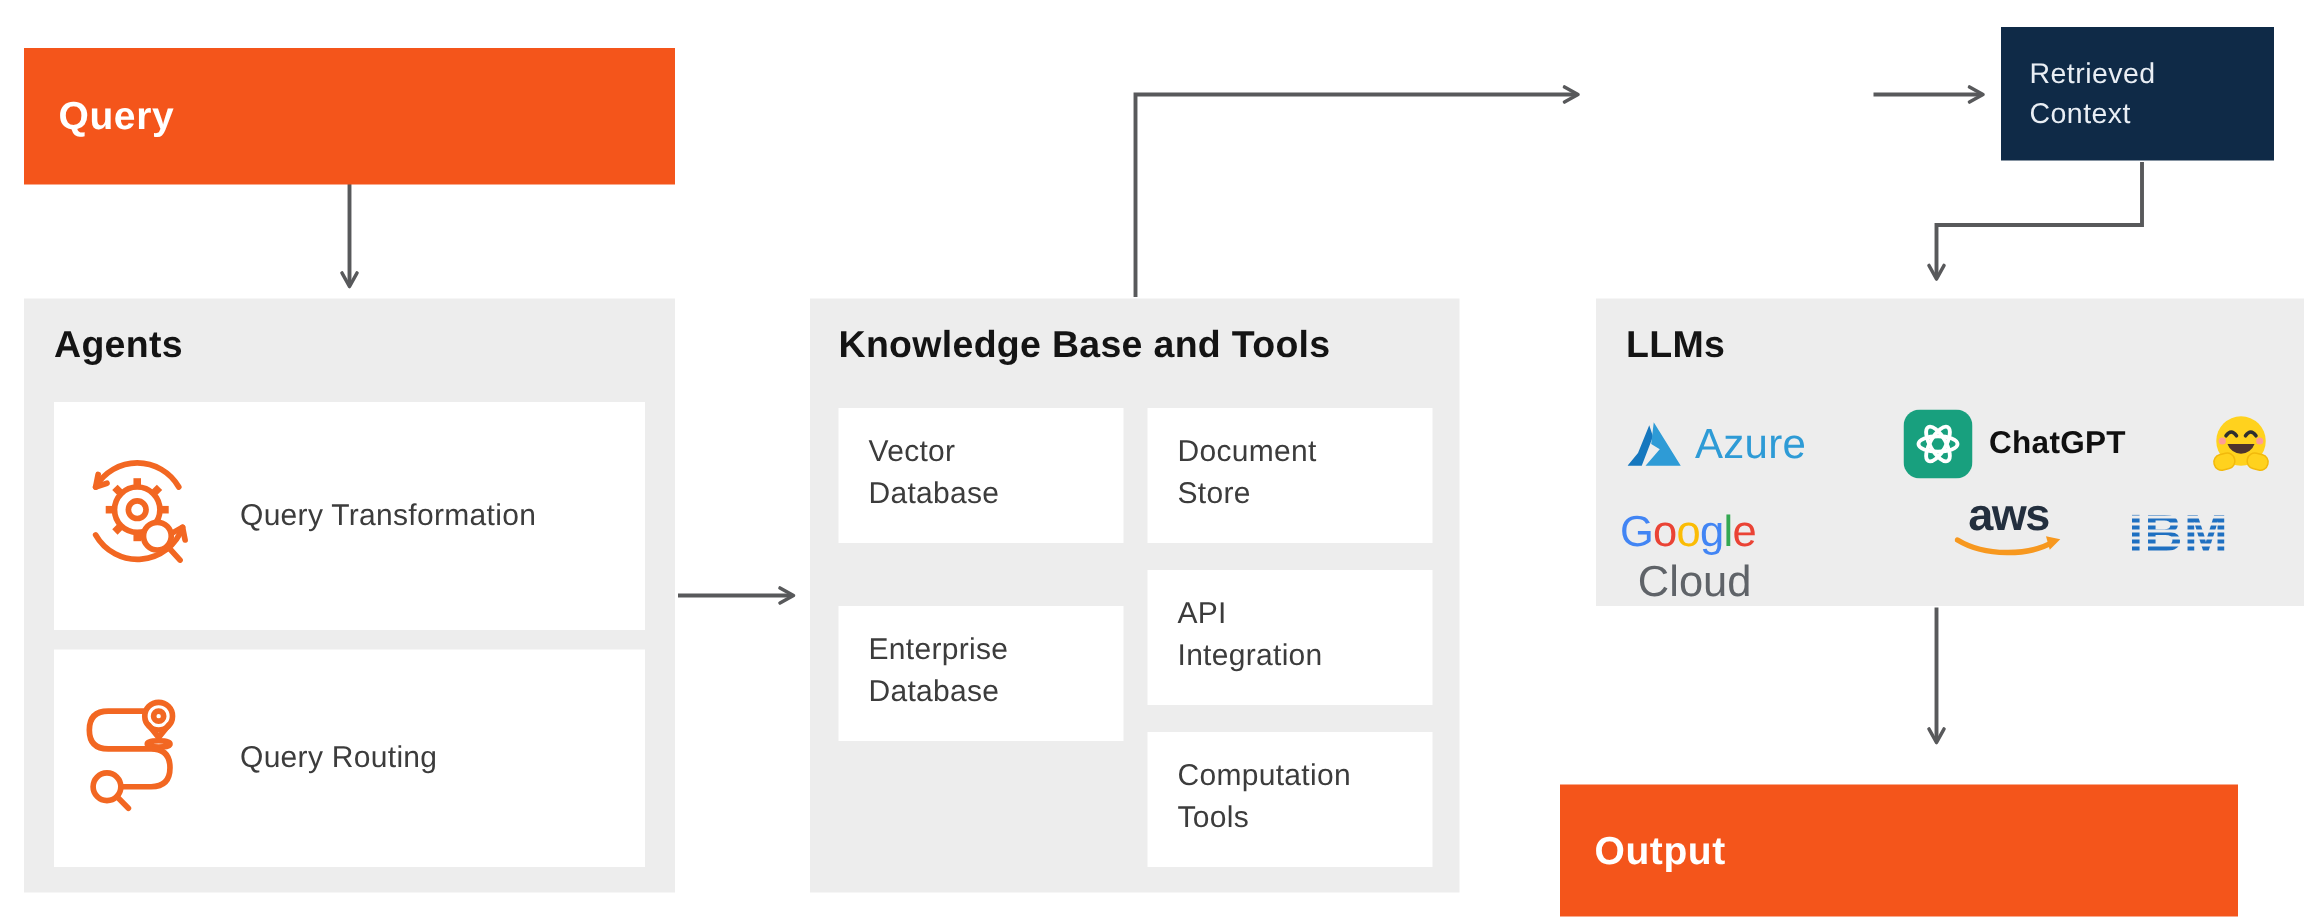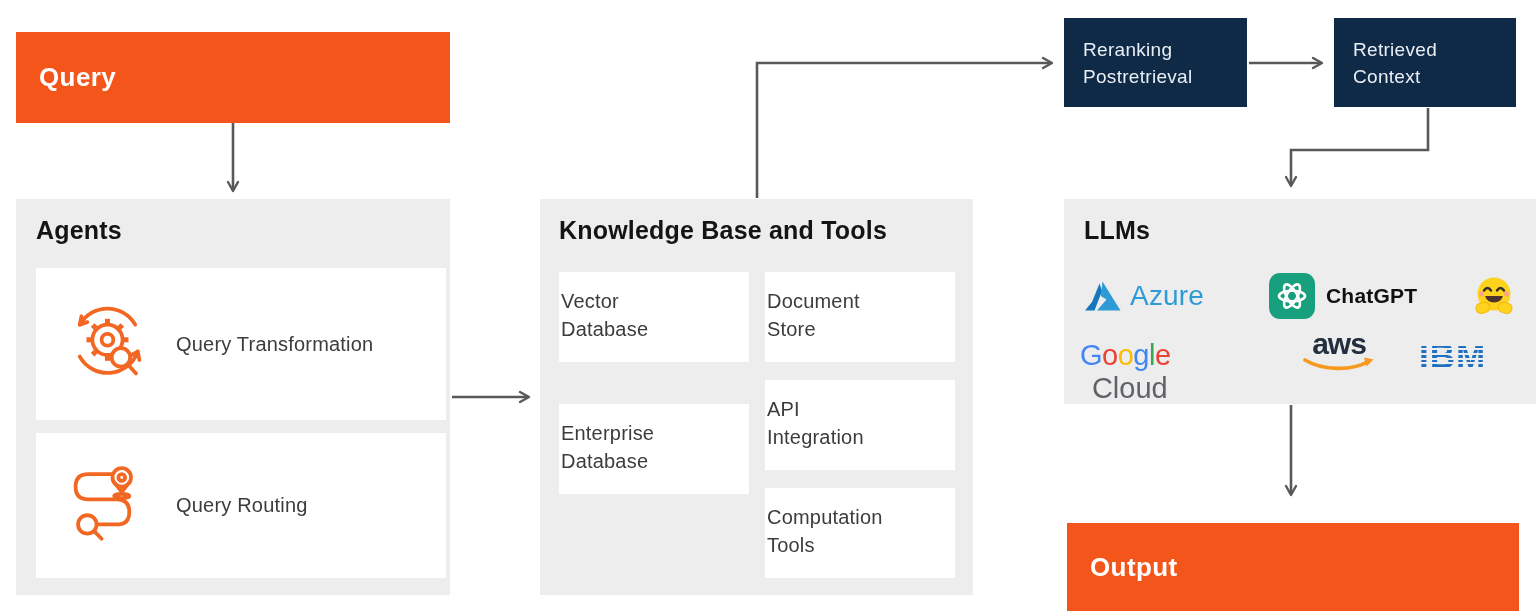--- a/index.html
+++ b/index.html
@@ -5,25 +5,25 @@
   html,body{margin:0;padding:0;background:#ffffff;font-family:"Liberation Sans",sans-serif;}
   #canvas{position:relative;width:1536px;height:616px;background:#ffffff;overflow:hidden;}
   #arrows{position:absolute;left:0;top:0;pointer-events:none;}
 
   .bigbox{position:absolute;display:flex;align-items:center;margin-top:16px;}
   .bigbox .biglabel{font-size:26px;font-weight:800;color:#ffffff;letter-spacing:.4px;padding-left:23px;}
 
   .panel{position:absolute;background:#EDEDED;}
   .panel-title{position:absolute;left:20px;top:17px;font-size:25px;font-weight:800;color:#141414;letter-spacing:.2px;margin:0;}
 
-  .agent-card{position:absolute;left:20px;width:394px;background:#ffffff;display:flex;align-items:center;padding-left:16px;}
+  .agent-card{position:absolute;left:20px;width:394px;background:#ffffff;display:flex;align-items:center;}
   .agent-card .agent-icon{flex:0 0 auto;margin-left:16px;}
   .agent-card .agent-label{font-size:20px;color:#3C3C3C;margin-left:24px;letter-spacing:.2px;}
 
-  .kb-card{position:absolute;width:190px;height:90px;background:#ffffff;box-sizing:border-box;padding:15px 0 0 2px;}
+  .kb-card{position:absolute;width:190px;height:90px;background:#ffffff;box-sizing:border-box;padding:15px 0 0 20px;}
   .kb-label{font-size:20px;color:#3C3C3C;line-height:28px;white-space:pre-line;letter-spacing:.2px;}
 
   .navybox{position:absolute;background:#0F2A47;display:flex;align-items:center;}
   .navy-label{font-size:19px;color:#E9EEF4;line-height:27px;white-space:pre-line;padding-left:19px;letter-spacing:.3px;}
 
   
   .logo{position:absolute;display:flex;align-items:center;}
   .azure-text{font-size:28px;color:#2E9BD6;margin-left:9px;letter-spacing:.2px;}
   .chatgpt-text{font-size:21px;font-weight:700;color:#101010;margin-left:11px;letter-spacing:.2px;}
   .gword{font-size:29px;font-weight:500;letter-spacing:-.5px;}
@@ -128,24 +128,20 @@
     <div class="kb-card" style="left:225px;top:181px;">
       <span class="kb-label">API
 Integration</span>
     </div>
     <div class="kb-card" style="left:225px;top:289px;">
       <span class="kb-label">Computation
 Tools</span>
     </div>
   </section>
 
-  <div class="navybox" style="left: 1064px; top: 18px; width: 183px; height: 89px; background-color: rgb(15, 42, 71);">
-    <span class="navy-label">Reranking
-Postretrieval</span>
-  </div>
 
   <div class="navybox" style="left: 1334px; top: 18px; width: 182px; height: 89px; background-color: rgb(15, 42, 71);">
     <span class="navy-label">Retrieved
 Context</span>
   </div>
 
   <section class="panel" style="left: 1064px; top: 199px; width: 484px; height: 205px; background-color: rgb(237, 237, 237);">
     <h2 class="panel-title">LLMs</h2>
 
     <div class="logo" style="left:21px;top:81px;">
@@ -196,17 +192,17 @@
         <path d="M2,3 C20,14 50,14 66,4" fill="none" stroke="#F7981F" stroke-width="3.6" stroke-linecap="round"></path>
         <path d="M61,0.5 L70.5,2.5 L63.5,9.5 Z" fill="#F7981F"></path>
       </svg>
     </div>
 
     <div class="logo" style="left:355px;top:142px;">
       <span class="ibm-text">IBM</span>
     </div>
   </section>
 
-  <div class="bigbox" style="left:1067px;top:507px;width:452px;height:88px;background:#F4551B;">
+  <div class="bigbox" style="left:1040px;top:507px;width:452px;height:88px;background:#F4551B;">
     <span class="biglabel">Output</span>
   </div>
 
 </div>
 
 </body></html>

